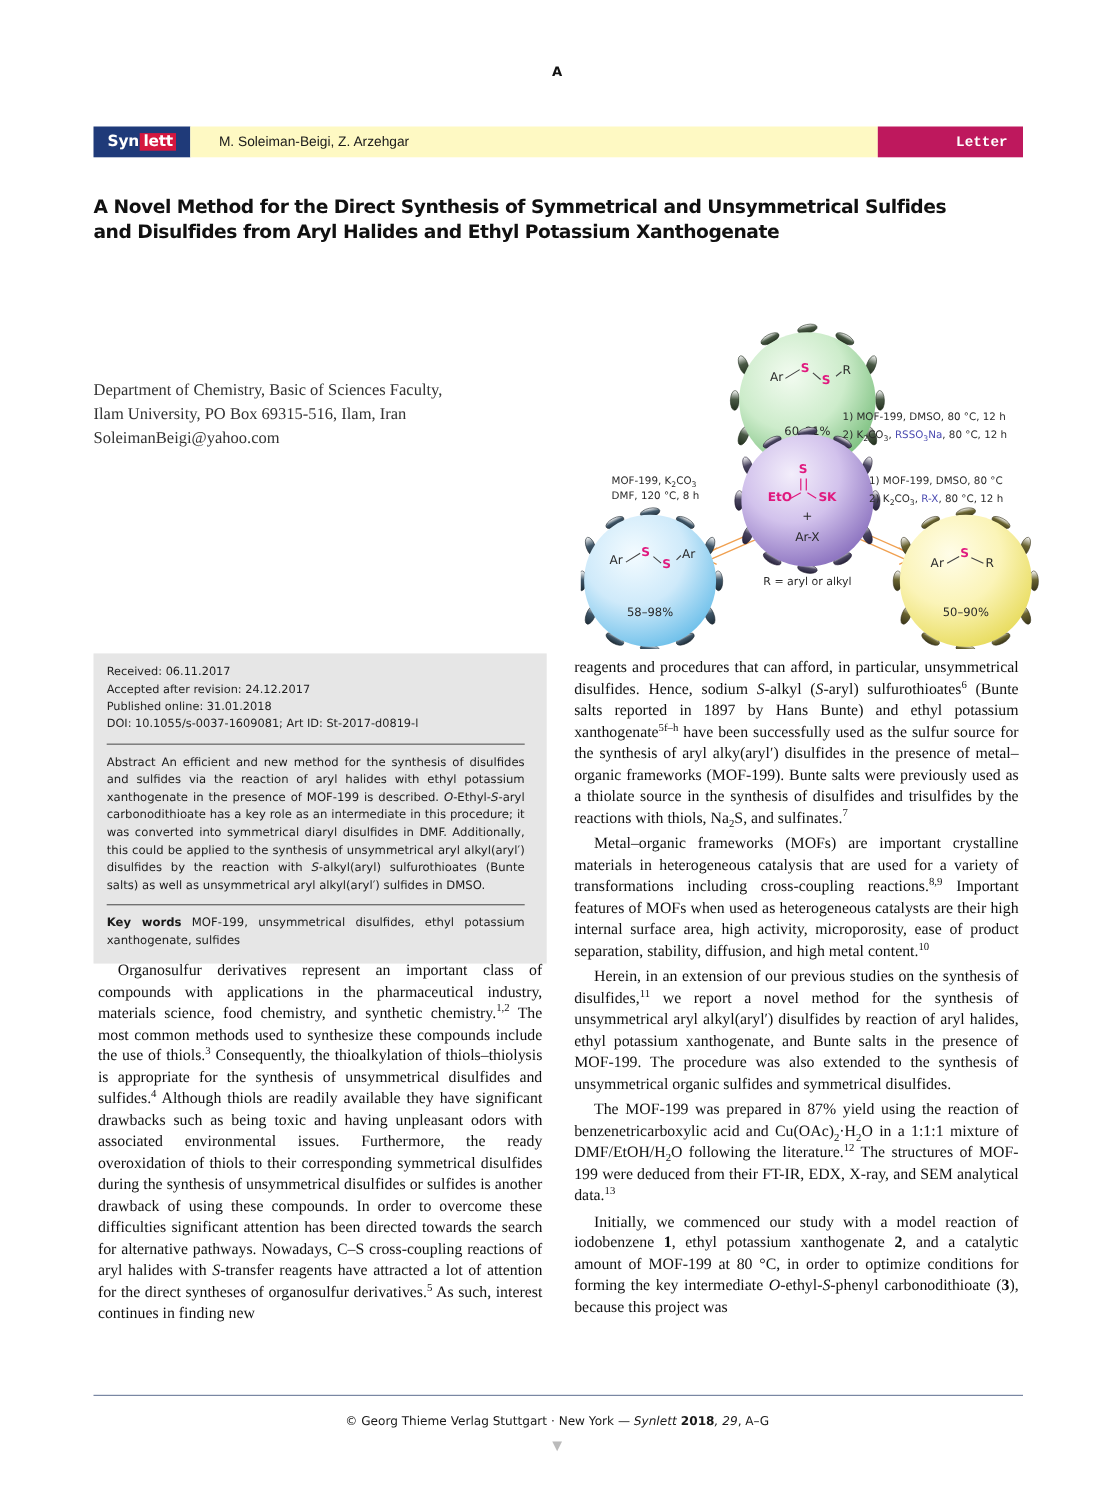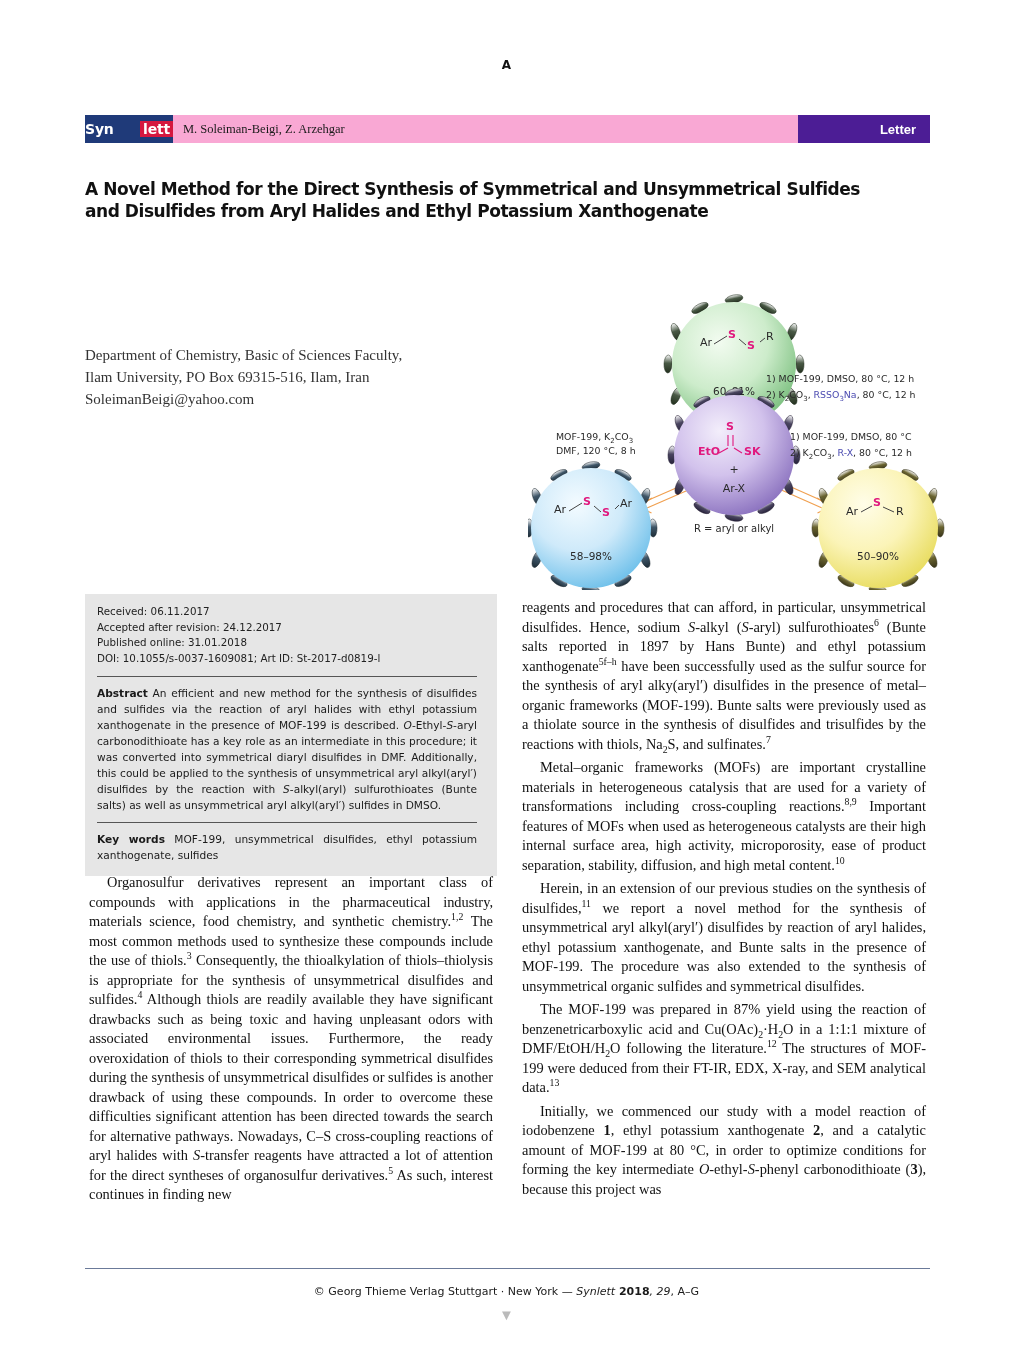--- a/index.html
+++ b/index.html
@@ -44,53 +44,53 @@
     width: 845px;
     height: 28px;
     display: flex;
     align-items: stretch;
   }
   .logo-block {
     width: 88px;
     background: #1f3a79;
     display: flex;
     align-items: center;
-    justify-content: space-between;
+    justify-content: center;
     font-family: "DejaVu Sans", sans-serif;
     font-weight: bold;
     font-size: 14px;
     color: #ffffff;
     letter-spacing: -0.2px;
   }
   .logo-syn { color: #fff; }
   .logo-lett {
     background: #d5173f;
     color: #ffffff;
     padding: 0 3px;
     margin-left: 1px;
   }
   .header-authors {
     flex: 1;
-    background: #f9a8d4;
+    background: #fef9c3;
     display: flex;
     align-items: center;
-    padding-left: 10px;
-    font-family: Liberation Serif, serif;
+    padding-left: 26px;
+    font-family: Liberation Sans, sans-serif;
     font-size: 12.5px;
     color: #1a1a1a;
   }
   .header-type {
     width: 118px;
-    background: #4c1d95;
+    background: #be185d;
     color: #ffffff;
     display: flex;
     align-items: center;
     justify-content: flex-end;
     padding-right: 14px;
-    font-family: Liberation Sans, sans-serif;
+    font-family: Liberation Mono, monospace;
     font-weight: bold;
     font-size: 13px;
   }
 
   
   .title {
     position: absolute;
     top: 168px;
     left: 85px;
     width: 790px;
@@ -154,21 +154,21 @@
   .rule {
     border-top: 1px solid #555;
     margin: 9px 0 8px 0;
   }
   .abstract {
     font-size: 10.6px;
     line-height: 1.52;
     text-align: justify;
     color: #1a1a1a;
   }
-  .abstract b { font-weight: bold; margin-top: 26px; }
+  .abstract b { font-weight: normal; margin-top: 26px; }
   .keywords {
     font-size: 10.6px;
     line-height: 1.52;
     text-align: justify;
     color: #1a1a1a;
   }
   .keywords b { font-weight: bold; }
 
   
   .col {

